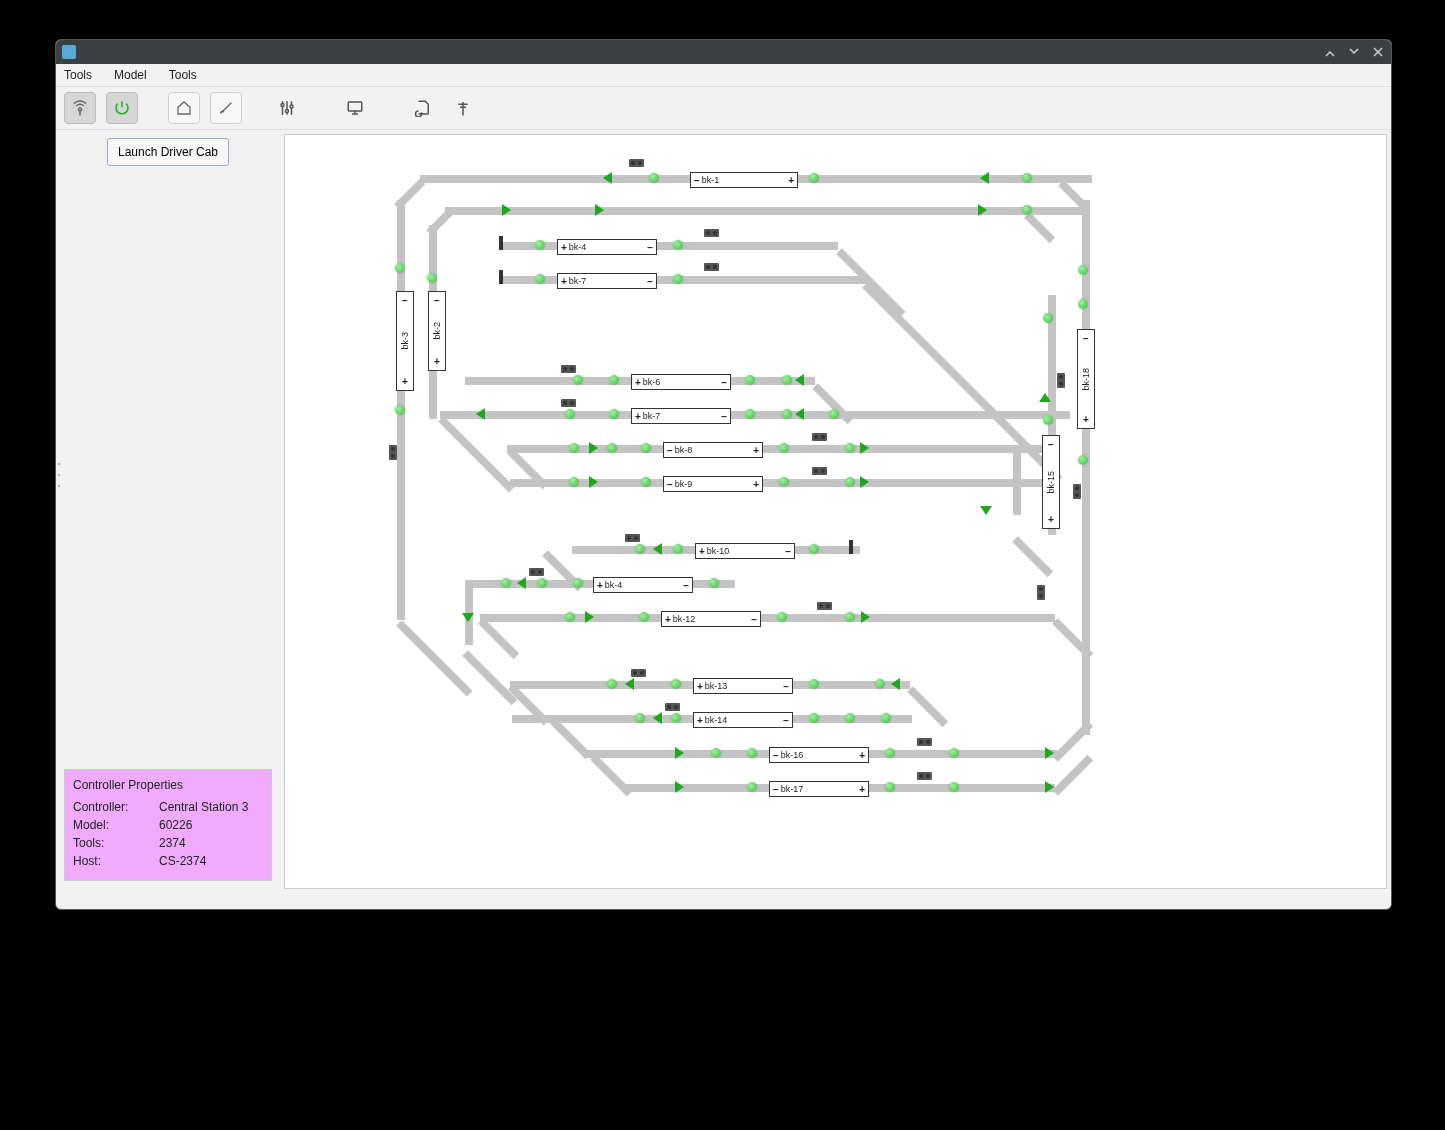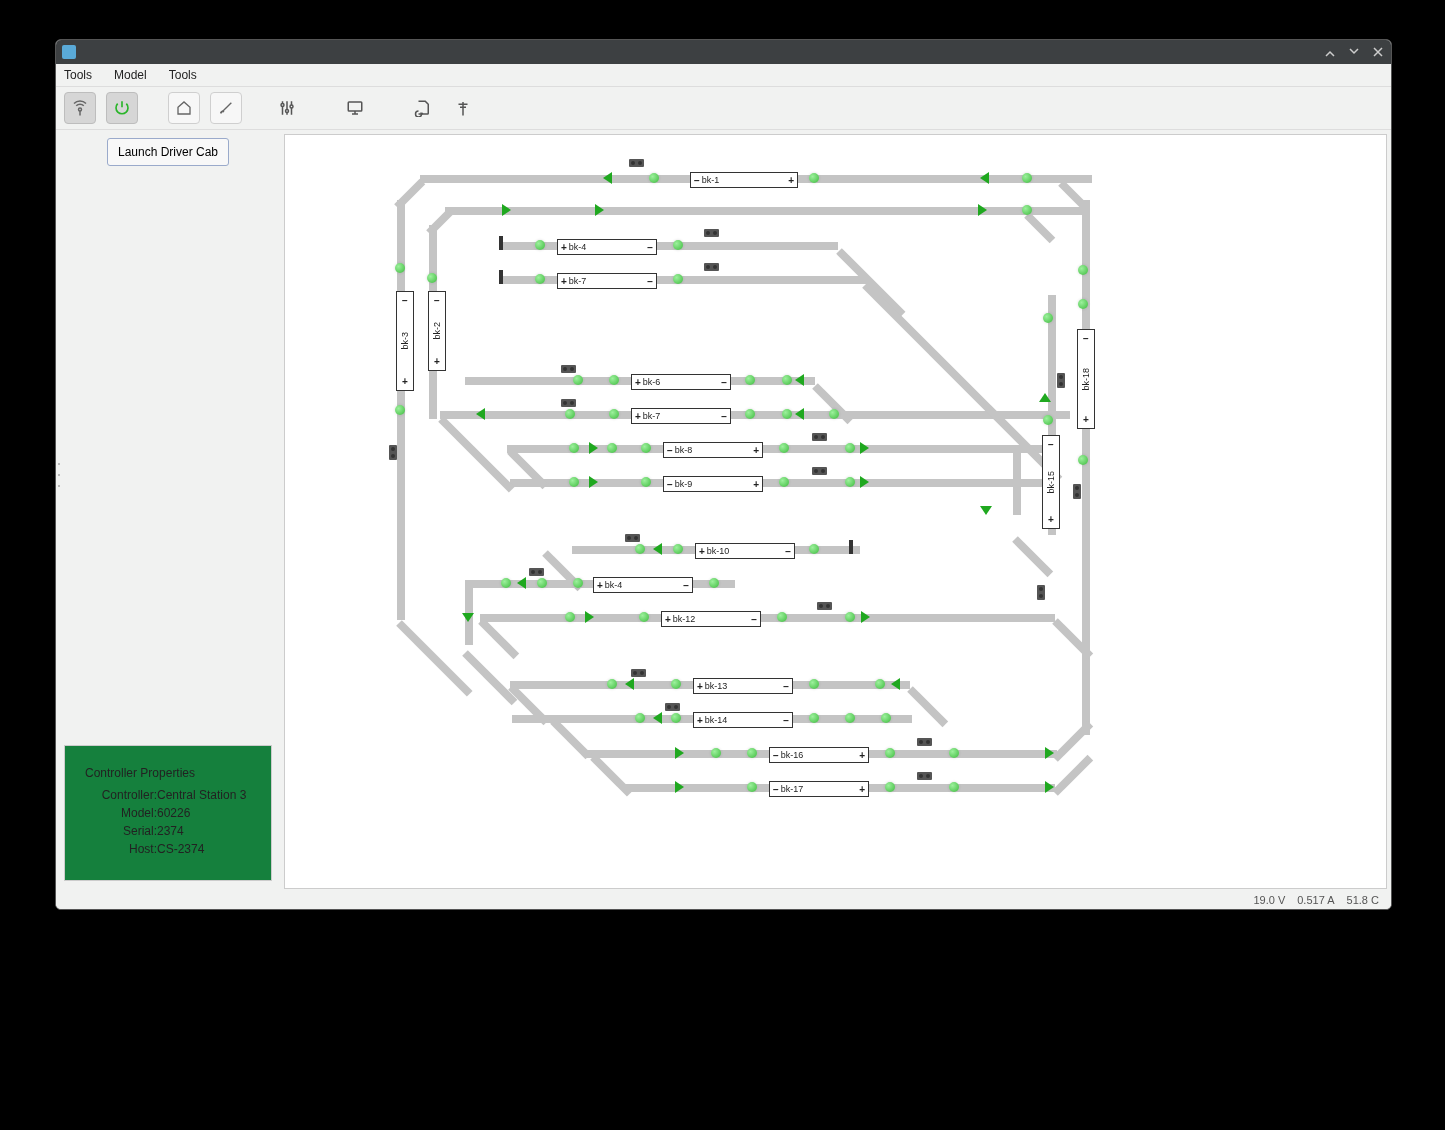--- a/index.html
+++ b/index.html
@@ -12,24 +12,24 @@
 .tb-btn{cursor:pointer;width:14px;height:14px;display:flex;align-items:center;justify-content:center;}
 .menubar{height:22px;background:#f1f2f1;border-bottom:1px solid #ddd;display:flex;align-items:center;padding:0 4px;gap:14px;}
 .menu-item{cursor:pointer;padding:2px 4px;}
 .toolbar{height:42px;background:#f1f2f1;border-bottom:1px solid #ddd;display:flex;align-items:center;padding:0 8px;gap:10px;}
 .tbtn{width:30px;height:30px;border:1px solid #cfcfcf;border-radius:4px;background:#f7f7f7;display:flex;align-items:center;justify-content:center;cursor:pointer;}
 .tbtn.active{background:#d6d6d6;border-color:#bdbdbd;}
 .tbtn.flat{border:none;background:transparent;}
 .body{display:flex;height:calc(100% - 24px - 22px - 42px - 22px);}
 .sidebar{width:208px;background:#f1f2f1;padding:8px;display:flex;flex-direction:column;justify-content:space-between;}
 .launch-btn{align-self:center;padding:6px 10px;background:#f8f8f8;border:1px solid #9aaacb;border-radius:3px;cursor:pointer;font-size:12px;}
-.props{border:1px solid #ccc;padding:20px;background:#15803d;}
+.props{border:1px solid #ccc;padding:8px;background:#f0abfc;}
 .props h4{margin:0 0 8px 0;font-weight:normal;font-size:12px;}
 .props .row{display:flex;margin:4px 0;font-size:12px;}
-.props .row .lab{width:72px;text-align:right;margin-right:0;}
+.props .row .lab{width:72px;text-align:left;margin-right:14px;}
 .canvas-wrap{flex:1;background:#f1f2f1;display:flex;flex-direction:column;}
 .canvas{flex:1;margin:4px 4px 0 4px;background:#fff;border:1px solid #ccc;position:relative;overflow:hidden;}
 .drag-handle{position:absolute;left:0;top:50%;width:6px;height:24px;transform:translateY(-50%);display:flex;flex-direction:column;justify-content:space-between;}
 .drag-handle span{width:2px;height:2px;background:#bbb;margin-left:2px;}
 .statusbar{height:22px;background:#f1f2f1;display:flex;align-items:center;justify-content:flex-end;padding:0 12px;gap:12px;font-size:11px;color:#555;}
 
 
 .track{position:absolute;background:#c4c4c4;}
 .track.h{height:8px;}
 .track.v{width:8px;}
@@ -163,21 +163,21 @@
           <h4>Controller Properties</h4>
           <div class="row">
               <span class="lab">Controller:</span>
               <span>Central Station 3</span>
             </div>
           <div class="row">
               <span class="lab">Model:</span>
               <span>60226</span>
             </div>
           <div class="row">
-              <span class="lab">Serial:</span>
+              <span class="lab">Tools:</span>
               <span>2374</span>
             </div>
           <div class="row">
               <span class="lab">Host:</span>
               <span>CS-2374</span>
             </div>
         </div>
       </div>
 
       <div class="canvas-wrap">
@@ -424,20 +424,15 @@
             </div>
             <div class="vblock" style="left: 792px; top: 194px; height: 100px;">
               <span style="font-size: 10px; font-weight: bold;">−</span>
               <span class="vlbl">bk-18</span>
               <span style="font-size: 10px; font-weight: bold;">+</span>
             </div>
           </div>
       </div>
     </div>
 
-    <div class="statusbar">
-      <span>19.0 V</span>
-      <span>0.517 A</span>
-      <span>51.8 C</span>
-    </div>
 
   </div>
 </div>
 
 </body></html>

